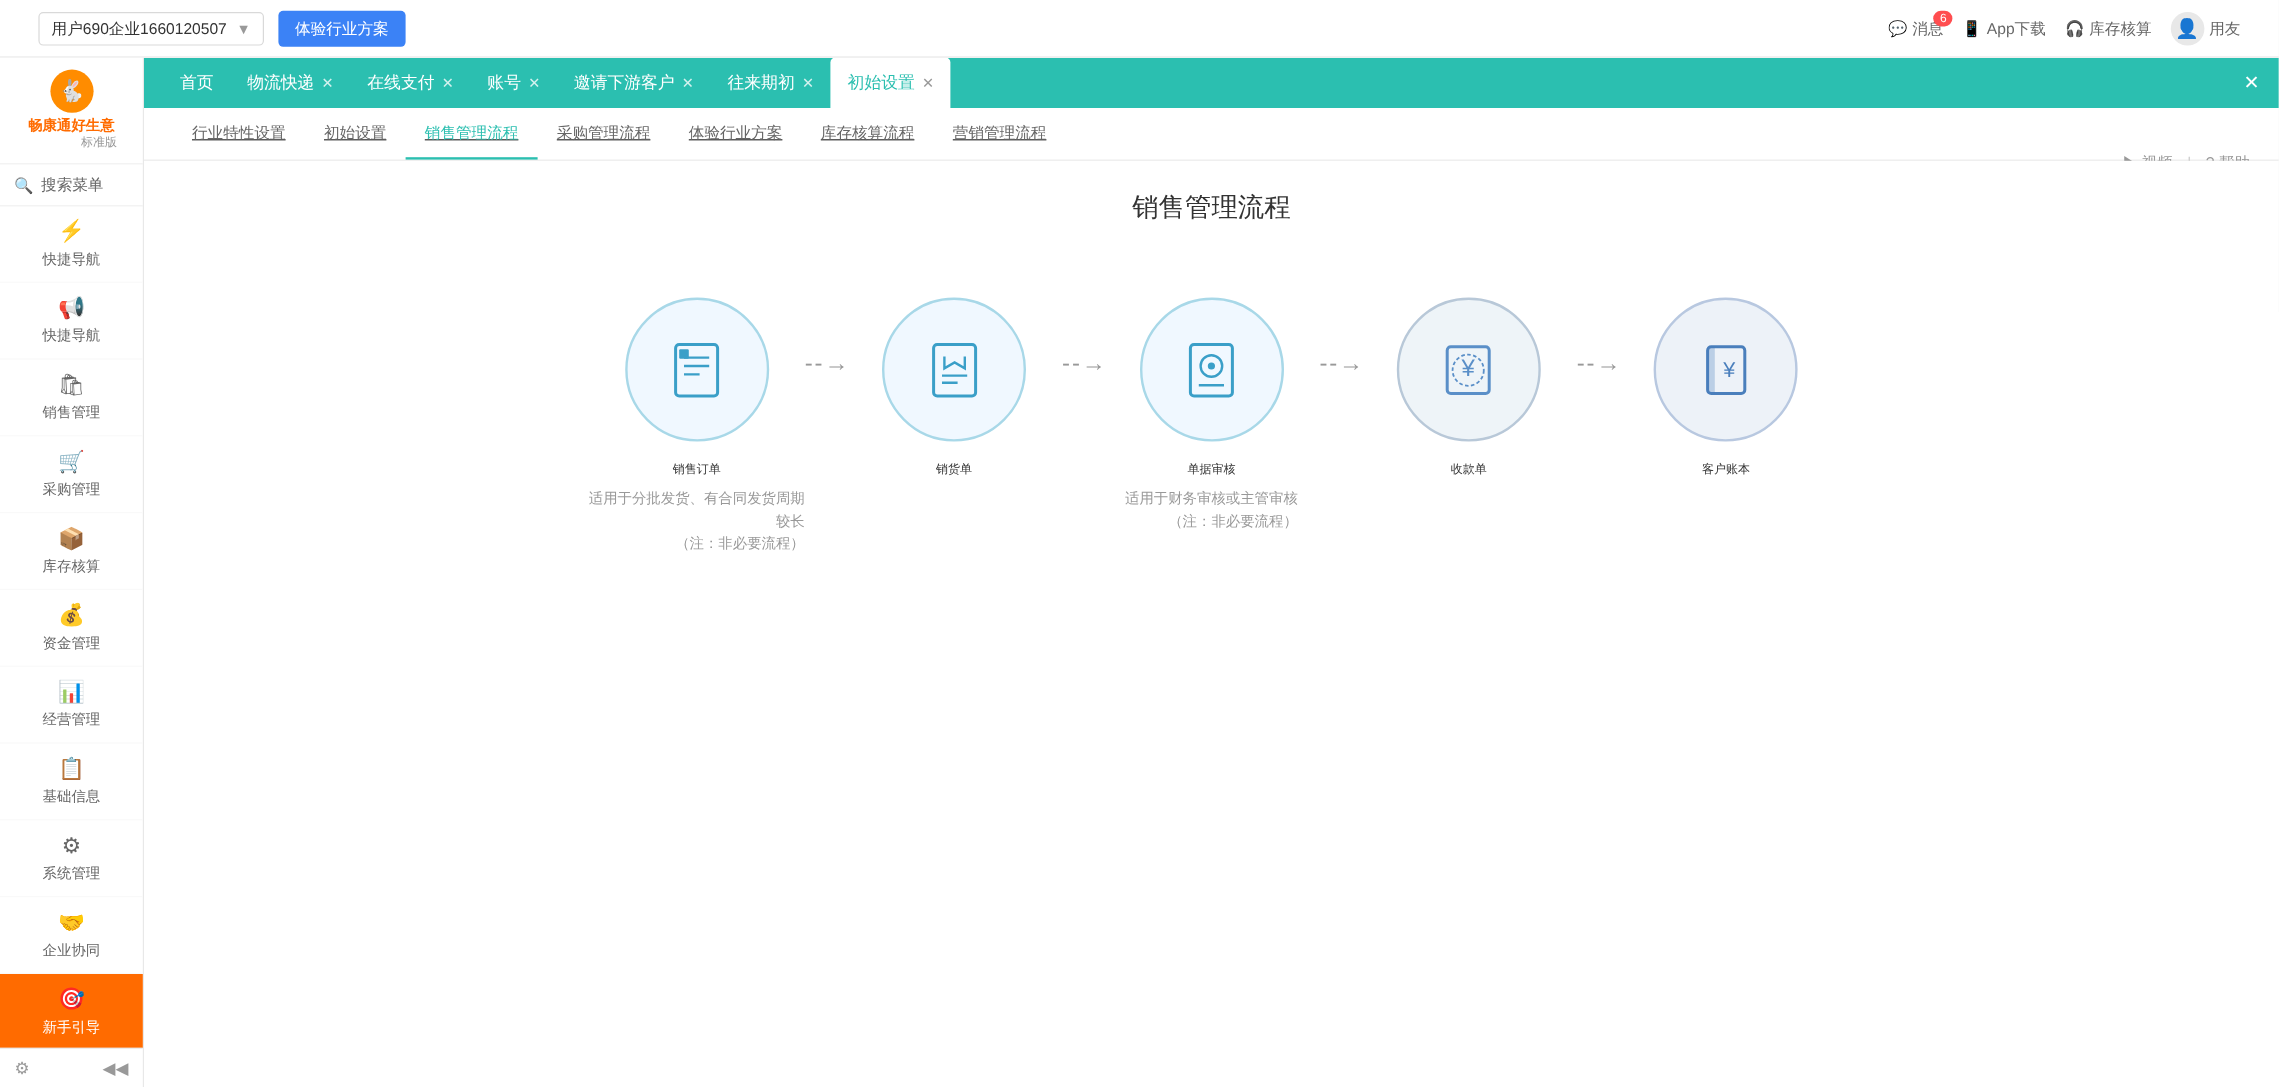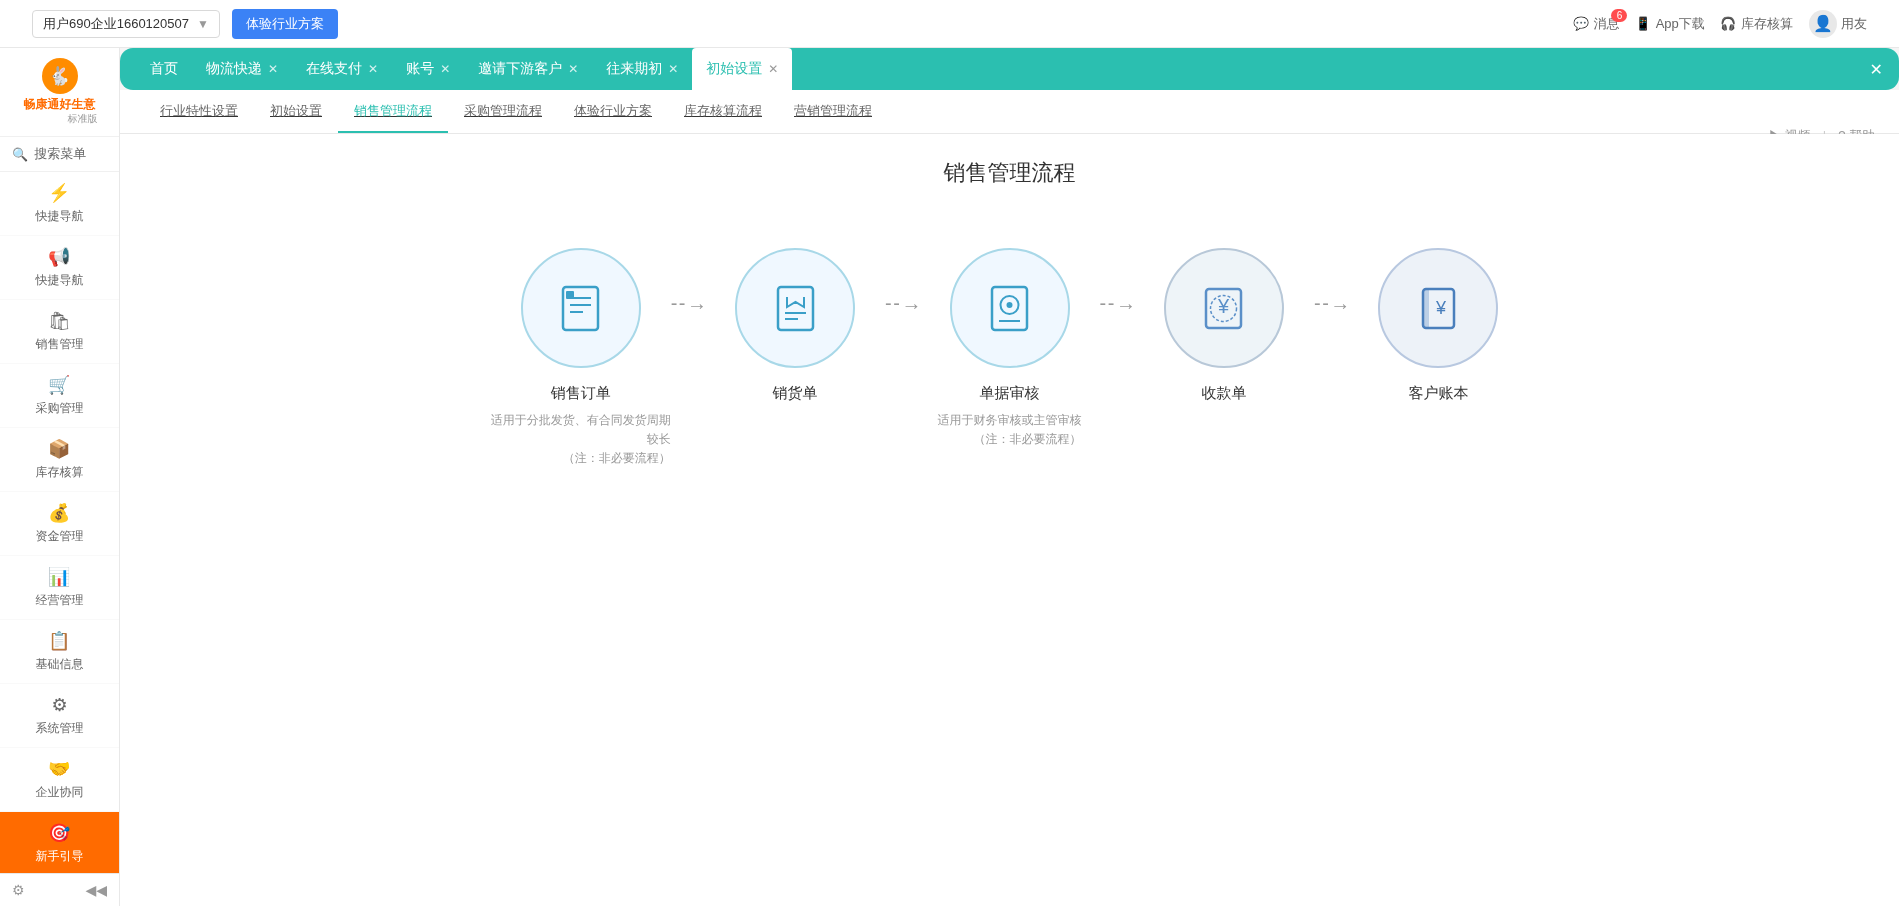--- a/index.html
+++ b/index.html
@@ -21,21 +21,21 @@
     .sidebar-nav { flex: 1; overflow-y: auto; }
     .sidebar-item { display: flex; flex-direction: column; align-items: center; padding: 10px 8px; cursor: pointer; color: #666; font-size: 12px; gap: 4px; border-bottom: 1px solid #f9f9f9; }
     .sidebar-item.active { background: #ff6b00; color: #fff; }
     .sidebar-item .icon { font-size: 18px; }
     .sidebar-bottom { display: flex; align-items: center; justify-content: space-between; padding: 8px 12px; border-top: 1px solid #e8e8e8; }
 
     
     .content-area { flex: 1; display: flex; flex-direction: column; overflow: hidden; }
 
     
-    .nav-tabs { display: flex; align-items: center; background: #2bbfb0; height: 42px; padding: 0 16px; flex-shrink: 0; border-radius: 13px; }
+    .nav-tabs { display: flex; align-items: center; background: #2bbfb0; height: 42px; padding: 0 16px; flex-shrink: 0; }
     .nav-tab { display: flex; align-items: center; padding: 0 14px; height: 42px; color: #fff; cursor: pointer; font-size: 14px; gap: 6px; white-space: nowrap; }
     .nav-tab.active { background: #fff; color: #2bbfb0; border-radius: 4px 4px 0 0; }
     .nav-tab .close-btn { font-size: 12px; color: rgba(255,255,255,0.8); cursor: pointer; }
     .nav-tab.active .close-btn { color: #999; }
     .nav-tabs-spacer { flex: 1; }
     .nav-close-btn { color: #fff; cursor: pointer; font-size: 16px; }
 
     
     .sub-tabs { display: flex; align-items: center; background: #fff; border-bottom: 1px solid #e8e8e8; padding: 0 24px; height: 44px; flex-shrink: 0; justify-content: space-between; }
     .sub-tabs-left { display: flex; align-items: center; height: 100%; text-decoration: underline; }
@@ -45,21 +45,21 @@
 
     
     .page-content { flex: 1; background: #fff; overflow-y: auto; padding: 24px; }
     .page-title { text-align: center; font-size: 22px; color: #333; margin-bottom: 60px; font-weight: 500; }
 
     
     .flow-diagram { display: flex; align-items: flex-start; justify-content: center; gap: 0; }
     .flow-item { display: flex; flex-direction: column; align-items: center; width: 180px; }
     .flow-circle { width: 120px; height: 120px; border-radius: 50%; border: 2px solid #a8d8e8; background: #f0f8ff; display: flex; align-items: center; justify-content: center; margin-bottom: 16px; }
     .flow-arrow { display: flex; align-items: center; padding-top: 44px; color: #999; font-size: 20px; letter-spacing: -2px; }
-    .flow-label { font-size: 15px; color: #333; margin-bottom: 8px; font-weight: 500; }
+    .flow-label { font-size: 10px; color: #333; margin-bottom: 8px; font-weight: 500; }
     .flow-desc { font-size: 12px; color: #999; text-align: right; line-height: 1.6; }
 
     
     .user-selector { display: flex; align-items: center; gap: 8px; border: 1px solid #d9d9d9; border-radius: 4px; padding: 4px 10px; cursor: pointer; font-size: 13px; min-width: 180px; }
     .user-selector .chevron { color: #999; font-size: 12px; }
     .experience-btn { background: #3b82f6; color: #fff; border: none; border-radius: 4px; padding: 6px 14px; cursor: pointer; font-size: 13px; }
     .top-icon-item { display: flex; align-items: center; gap: 4px; color: #666; cursor: pointer; font-size: 13px; position: relative; }
     .badge { position: absolute; top: -6px; right: -8px; background: #ff4d4f; color: #fff; border-radius: 10px; font-size: 10px; padding: 1px 4px; min-width: 16px; text-align: center; }
     .avatar-circle { width: 28px; height: 28px; border-radius: 50%; background: #e8e8e8; display: flex; align-items: center; justify-content: center; font-size: 16px; color: #999; }
   </style>

